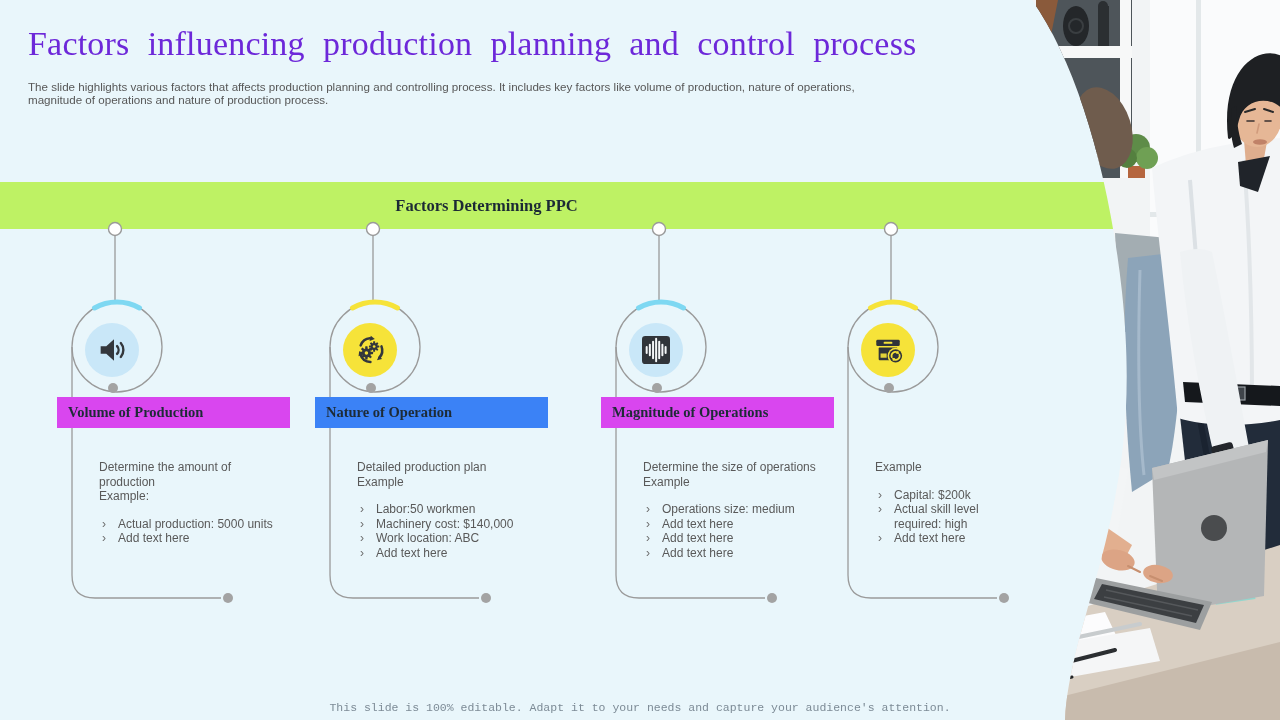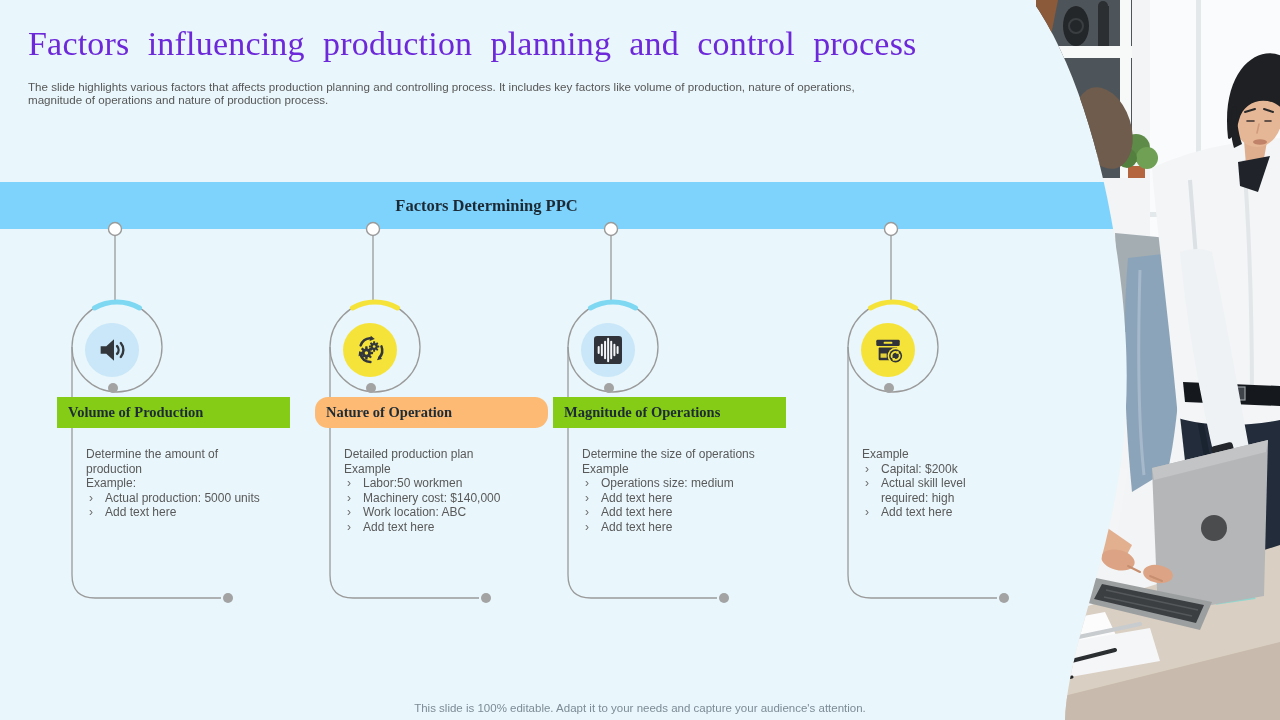--- a/index.html
+++ b/index.html
@@ -7,47 +7,47 @@
   .slide{position:relative;width:1280px;height:720px;background:#E9F6FB;overflow:hidden;}
 
   
   .title{position:absolute;left:28px;top:24px;width:940px;
          font-family:"Liberation Serif",serif;font-size:34px;color:#6d28d9;
          word-spacing:0.28em;letter-spacing:.2px;line-height:1.15;}
   .subtitle{position:absolute;left:28px;top:80px;width:865px;
             font-size:11.6px;line-height:13px;color:#575757;}
 
   
-  .banner{position:absolute;left:0;top:182px;width:1128px;height:47px;background:#7dd3fc;z-index:1;}
+  .banner{position:absolute;left:0;top:182px;width:1128px;height:47px;background:#bef264;z-index:1;}
   .banner-text{position:absolute;left:0;right:155px;top:0;height:47px;line-height:47px;text-align:center;
                font-family:"Liberation Serif",serif;font-weight:bold;font-size:16.5px;color:#1c2a35;}
 
   
   .column{position:absolute;top:215px;width:233px;height:400px;z-index:2;}
-  .col-1{left:57px;}.col-2{left:315px;}.col-3{left:553px;}.col-4{left:833px;width:235px;}
+  .col-1{left:57px;}.col-2{left:315px;}.col-3{left:601px;}.col-4{left:833px;width:235px;}
   .connector{position:absolute;left:0;top:0;}
   .icon-circle{position:absolute;left:28px;top:108px;width:54px;height:54px;border-radius:50%;
                display:flex;align-items:center;justify-content:center;}
   .icon-circle.blue{background:#C9E7F8;}
   .icon-circle.yellow{background:#F6E339;}
   .col-header{position:absolute;left:0;top:182px;width:100%;height:31px;line-height:31px;
               padding-left:11px;box-sizing:border-box;
               font-family:"Liberation Serif",serif;font-weight:bold;font-size:14.5px;color:#1d2b36;}
-  .col-header.blue{background:#84cc16;}
-  .col-header.yellow{background:#fdba74;border-radius:13px;}
+  .col-header.blue{background:#d946ef;}
+  .col-header.yellow{background:#3b82f6;}
   .col-body{position:absolute;left:29px;top:232px;width:204px;
             font-size:12px;line-height:14.6px;color:#595959;}
-  ul.textlist{list-style:none;margin:0;padding:0;}
+  ul.textlist{list-style:none;margin:13px;padding:0;}
   .intro-line{white-space:pre-line;}
   .bullet-item{white-space:pre-line;position:relative;padding-left:19px;}
   .bullet-item::before{content:"\203A";position:absolute;left:3px;top:0;color:#6e6e6e;}
 
   
   .footer{position:absolute;left:0;bottom:6px;width:100%;text-align:center;
-          font-size:11.5px;color:#7d8b96;z-index:2;}
+          font-size:11.5px;color:#7d8b96;z-index:2;font-family:Liberation Mono, monospace;}
 
   
   .photo{position:absolute;left:1000px;top:0;z-index:5;pointer-events:none;}
 </style>
 </head>
 <body>
 
 <div class="slide">
 
   <div class="title">Factors influencing production planning and control process</div>

